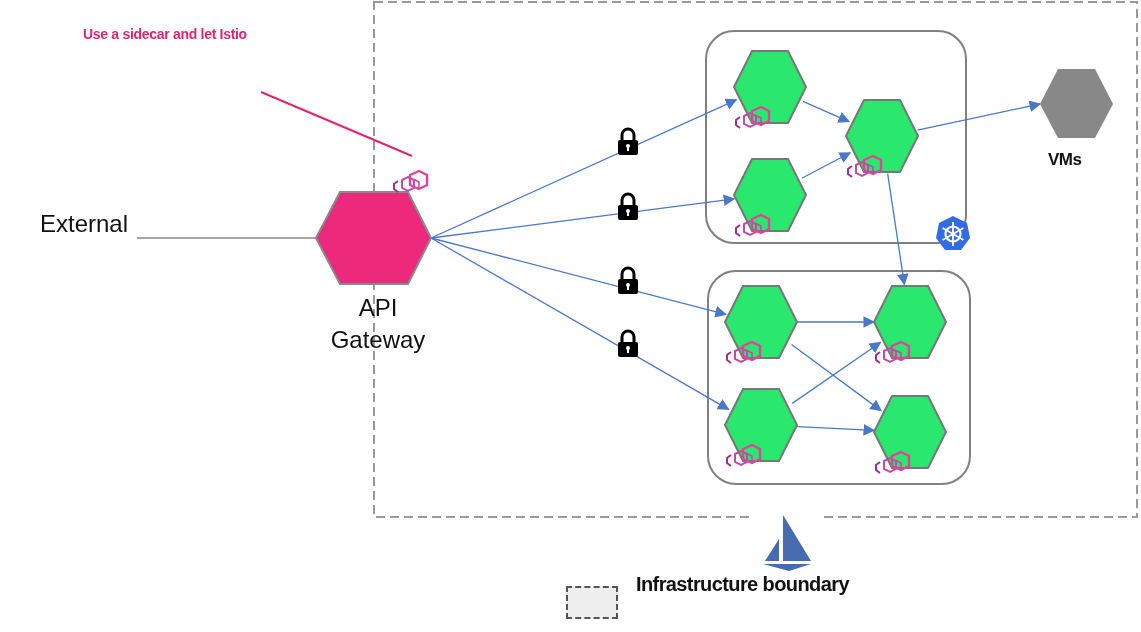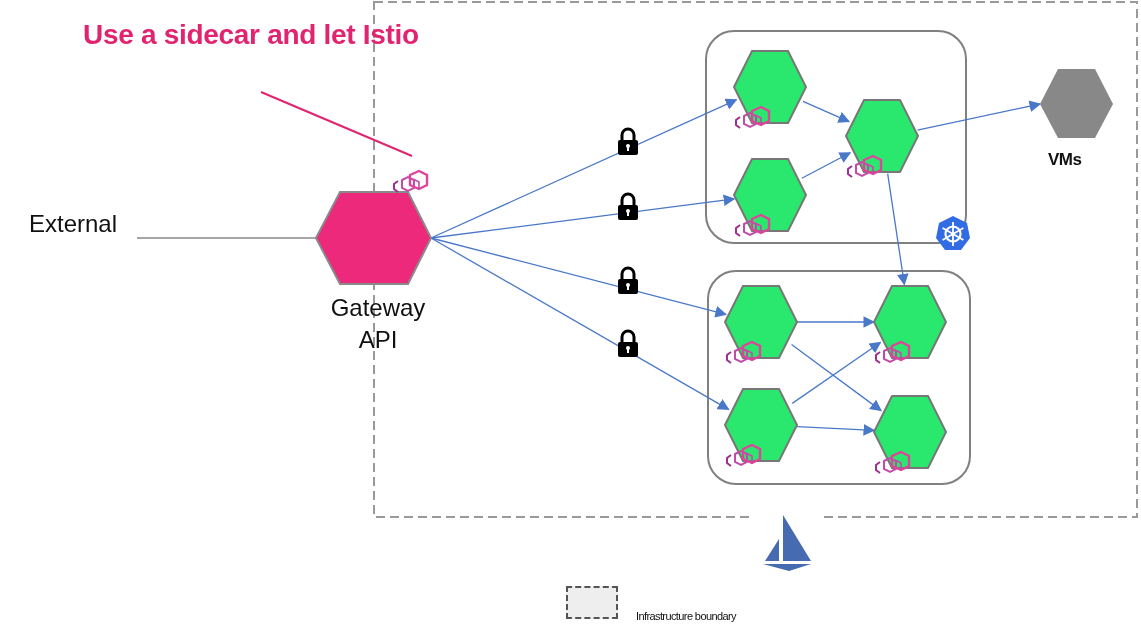--- a/index.html
+++ b/index.html
@@ -1,22 +1,22 @@
 <!DOCTYPE html>
 <html><head>
 <meta charset="utf-8">
 <style>
   html, body { margin: 0; padding: 0; background: #ffffff; }
   body { width: 1141px; height: 632px; position: relative; overflow: hidden; font-family: "Liberation Sans", sans-serif; }
   #diagram { position: absolute; left: 0; top: 0; width: 1141px; height: 632px; }
-  .annot { position: absolute; left: 83px; top: 20px; color: #e0246f; font-family: "Liberation Sans", sans-serif; font-weight: bold; font-size: 28px; line-height: 29px; letter-spacing: -0.3px; margin: 0; }
-  .ext { position: absolute; left: 18px; top: 208px; width: 110px; text-align: center; font-size: 24px; line-height: 32px; color: #111; }
+  .annot { position: absolute; left: 83px; top: 20px; color: #e0246f; font-family: "Liberation Sans", sans-serif; font-weight: bold; font-size: 14px; line-height: 29px; letter-spacing: -0.3px; margin: 0; }
+  .ext { position: absolute; left: 18px; top: 208px; width: 110px; text-align: right; font-size: 24px; line-height: 32px; color: #111; }
   .gw-label { position: absolute; left: 318px; top: 292px; width: 120px; text-align: center; font-size: 24px; line-height: 32px; color: #111; }
   .vms-label { position: absolute; left: 1048px; top: 150px; width: 60px; font-size: 17px; font-weight: bold; color: #111; letter-spacing: -0.5px; }
-  .legend-label { position: absolute; left: 636px; top: 610px; font-size: 11px; font-weight: normal; color: #111; letter-spacing: -0.6px; }
+  .legend-label { position: absolute; left: 636px; top: 573px; font-size: 20px; font-weight: bold; color: #111; letter-spacing: -0.6px; }
   .legend-swatch { position: absolute; left: 566px; top: 586px; width: 52px; height: 33px; background: #eeeeee; border: 2px dashed #555; box-sizing: border-box; }
 </style>
 </head>
 <body>
 
 <svg id="diagram" width="1141" height="632" viewBox="0 0 1141 632" xmlns="http://www.w3.org/2000/svg">
   <defs>
     <marker id="arrBlue" viewBox="0 0 10 10" refX="9" refY="5" markerWidth="9" markerHeight="9" orient="auto-start-reverse">
       <path d="M0,0 L10,5 L0,10 z" fill="#4a78c8"></path>
     </marker>
@@ -113,20 +113,20 @@
 
 <div class="annot">
   <div>Use a sidecar and let Istio</div>
 </div>
 
 <div class="ext">
   <div>External</div>
 </div>
 
 <div class="gw-label">
+  <div>API</div>
   <div>Gateway</div>
-  <div>API</div>
 </div>
 
 <div class="vms-label">VMs</div>
 
 <div class="legend-swatch"></div>
 <div class="legend-label">Infrastructure boundary</div>
 
 </body></html>

